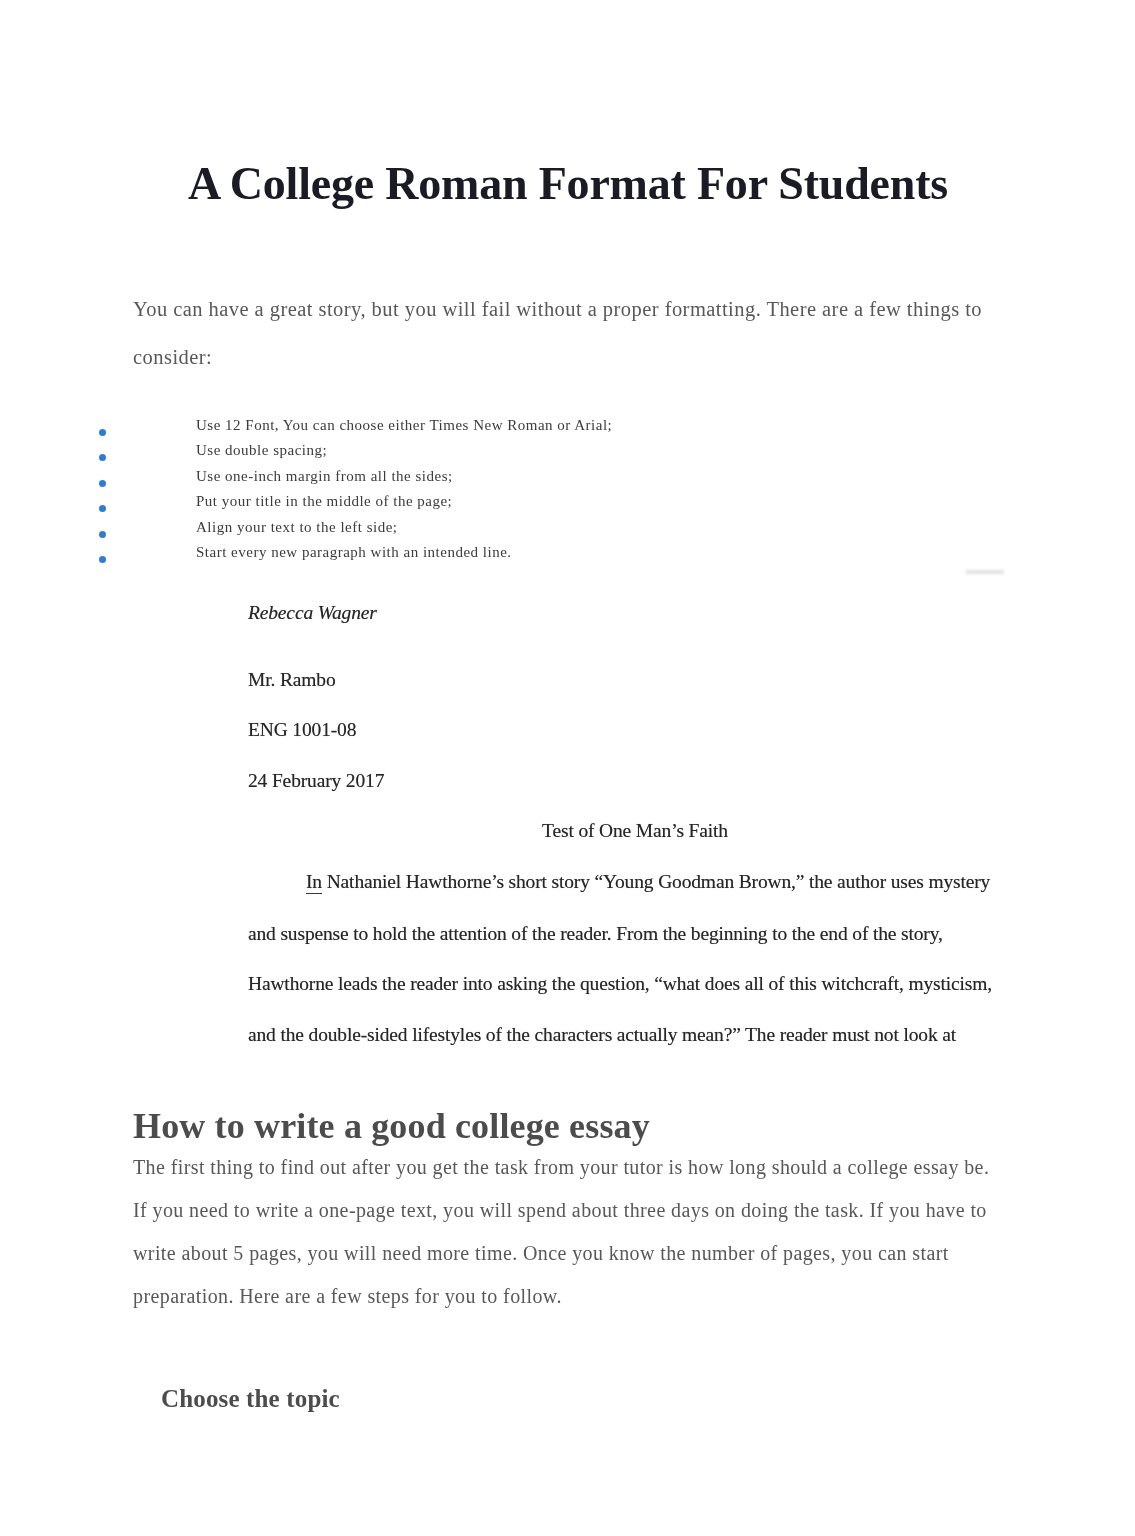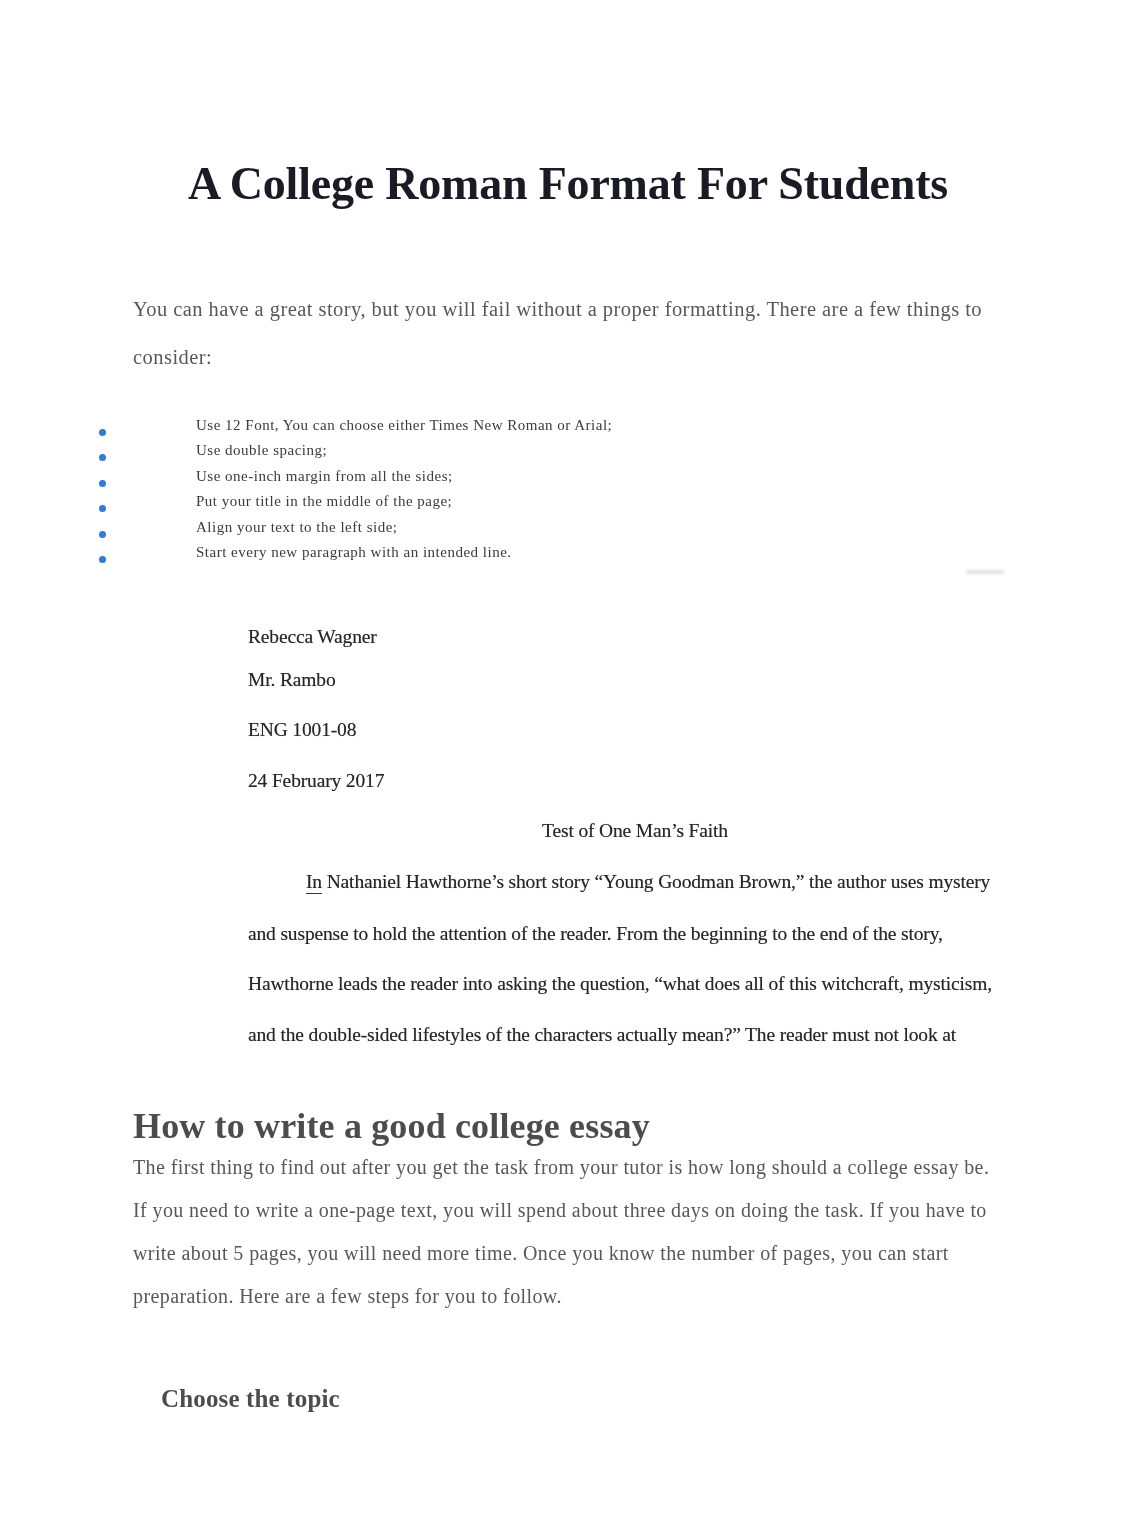--- a/index.html
+++ b/index.html
@@ -112,21 +112,21 @@
     left: 8px;
     color: #161616;
     font-family: "Liberation Serif", "DejaVu Serif", serif;
     font-size: 19.5px;
     letter-spacing: -0.15px;
     white-space: nowrap;
     text-shadow: 0 0 0.7px rgba(0,0,0,0.55);
     filter: blur(0.22px);
     opacity: 0.93;
   }
-  .scan-h1 { top: 66px; }
+  .scan-h1 { top: 42px; font-style: italic; }
   .scan-h2 { top: 109px; }
   .scan-h3 { top: 159px; }
   .scan-h4 { top: 210px; }
   .scan-title {
     top: 260px;
     left: 0;
     width: 790px;
     text-align: center;
   }
   .scan-b1 { top: 311px; left: 66px; }

